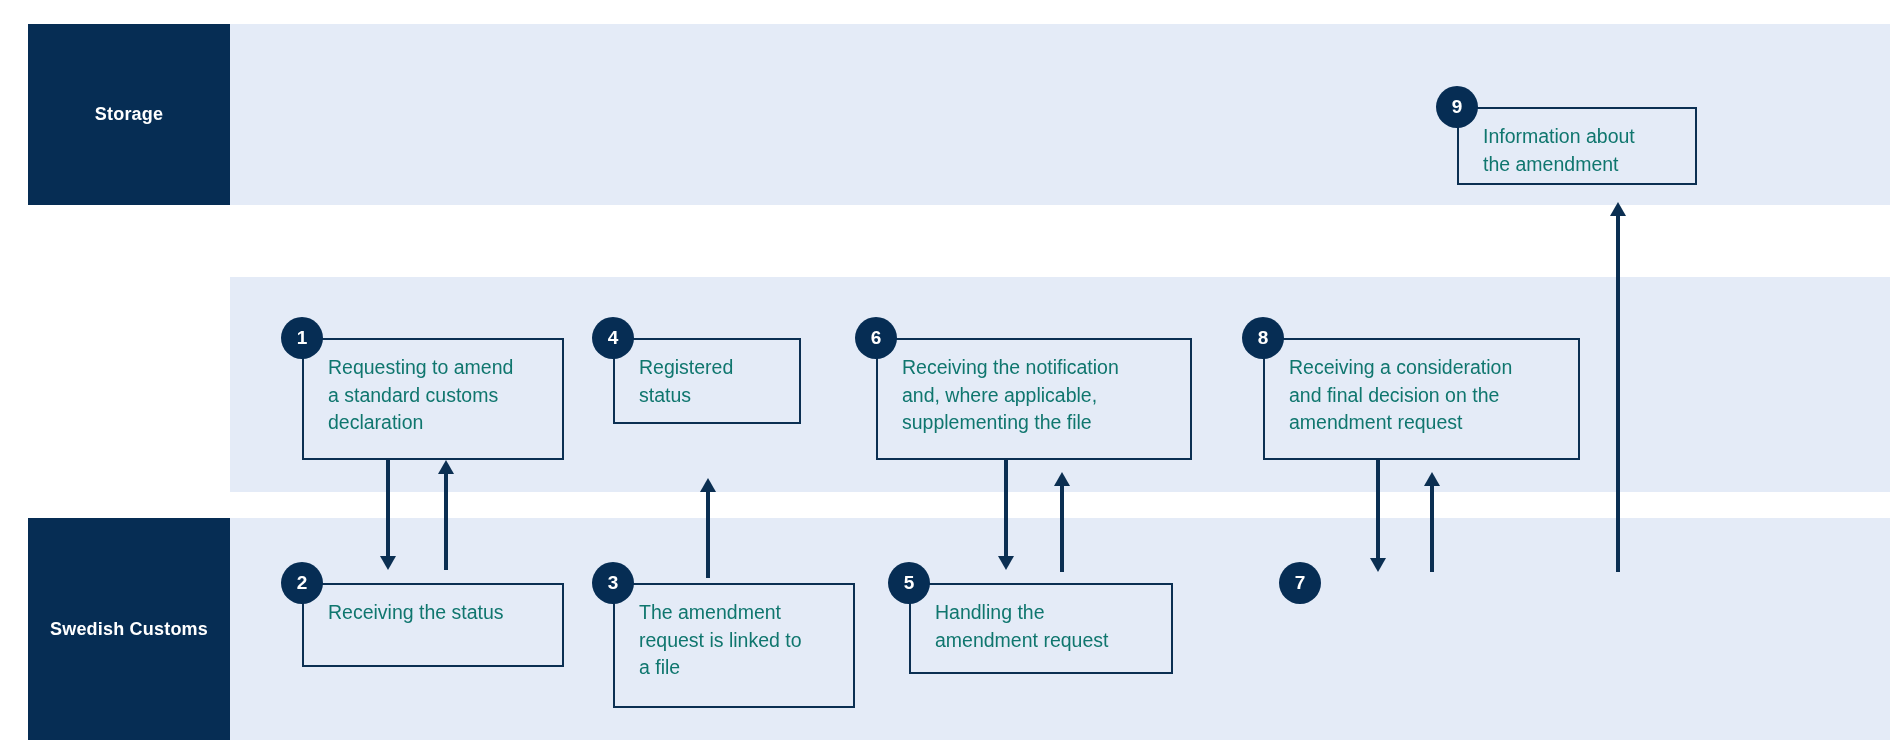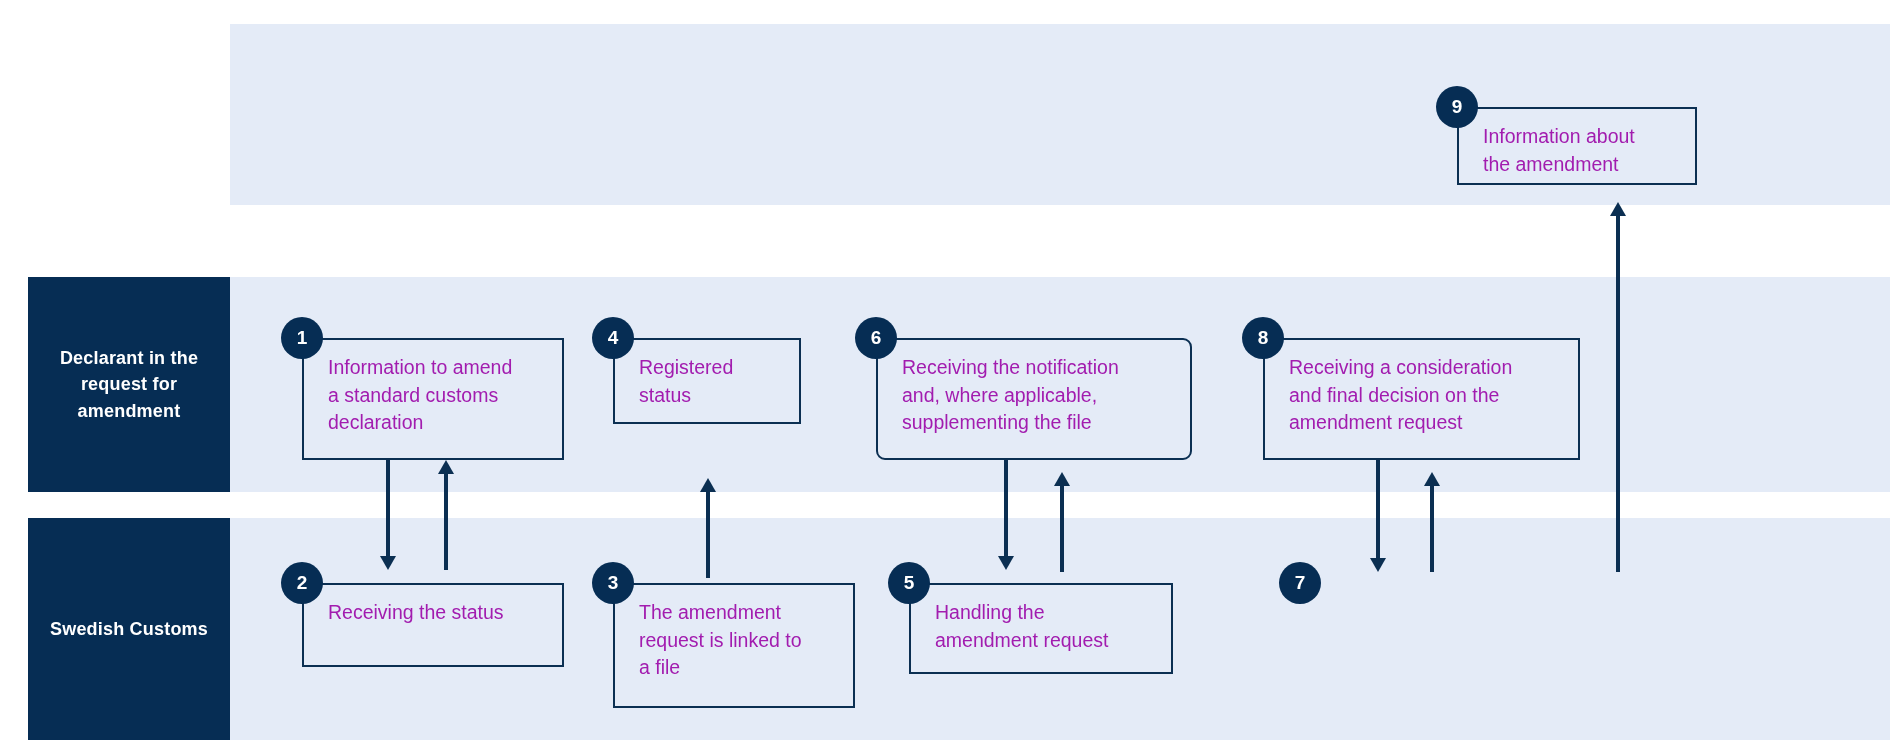--- a/index.html
+++ b/index.html
@@ -42,21 +42,21 @@
     box-sizing:border-box;
     padding:4px 8px;
   }
 
   
   .pbox{
     position:absolute;
     box-sizing:border-box;
     border:2px solid #0b2f52;
     background:transparent;
-    color:#a21caf;
+    color:#0f766e;
     font-size:19.5px;
     line-height:1.42;
     padding:14px 16px 10px 24px;
     white-space:pre-line;
   }
   .badge{
     position:absolute;
     width:42px;
     height:42px;
     border-radius:50%;
@@ -88,27 +88,25 @@
   .arrow.down .head{border-top:14px solid #0b2f52;}
   .arrow.up   .head{border-bottom:14px solid #0b2f52;}
 </style>
 </head>
 <body>
 
 <div id="canvas">
 
   <div class="lane" style="top:24px;height:181px;">
     <div class="lane-body"></div>
+    <div class="lane-header">Storage</div>
   </div>
 
   <div class="lane" style="top:277px;height:215px;">
     <div class="lane-body"></div>
-    <div class="lane-header">Declarant in the
-request
-for amendment</div>
   </div>
 
   <div class="lane" style="top:518px;height:222px;padding-left:35px;">
     <div class="lane-body"></div>
     <div class="lane-header">Swedish
 Customs</div>
   </div>
 
   <div class="arrow down" style="left:386px;top:460px;height:110px;">
     <div class="shaft" style="top:0;height:96px;"></div>
@@ -148,30 +146,30 @@
   <div class="arrow up" style="left:1616px;top:202px;height:370px;">
     <div class="shaft" style="top:14px;height:356px;"></div>
     <div class="head" style="top:0;"></div>
   </div>
 
   <div class="badge" style="left:1436px;top:86px;">9</div>
   <div class="pbox" style="left:1457px;top:107px;width:240px;height:78px;">Information about
 the amendment</div>
 
   <div class="badge" style="left:281px;top:317px;">1</div>
-  <div class="pbox" style="left:302px;top:338px;width:262px;height:122px;">Information to amend
+  <div class="pbox" style="left:302px;top:338px;width:262px;height:122px;">Requesting to amend
 a standard customs
 declaration</div>
 
   <div class="badge" style="left:592px;top:317px;">4</div>
   <div class="pbox" style="left:613px;top:338px;width:188px;height:86px;">Registered
 status</div>
 
   <div class="badge" style="left:855px;top:317px;">6</div>
-  <div class="pbox" style="left:876px;top:338px;width:316px;height:122px;border-radius:9px;">Receiving the notification
+  <div class="pbox" style="left:876px;top:338px;width:316px;height:122px;">Receiving the notification
 and, where applicable,
 supplementing the file</div>
 
   <div class="badge" style="left:1242px;top:317px;">8</div>
   <div class="pbox" style="left:1263px;top:338px;width:317px;height:122px;">Receiving a consideration
 and final decision on the
 amendment request</div>
 
   <div class="badge" style="left:281px;top:562px;">2</div>
   <div class="pbox" style="left:302px;top:583px;width:262px;height:84px;">Receiving the status</div>

